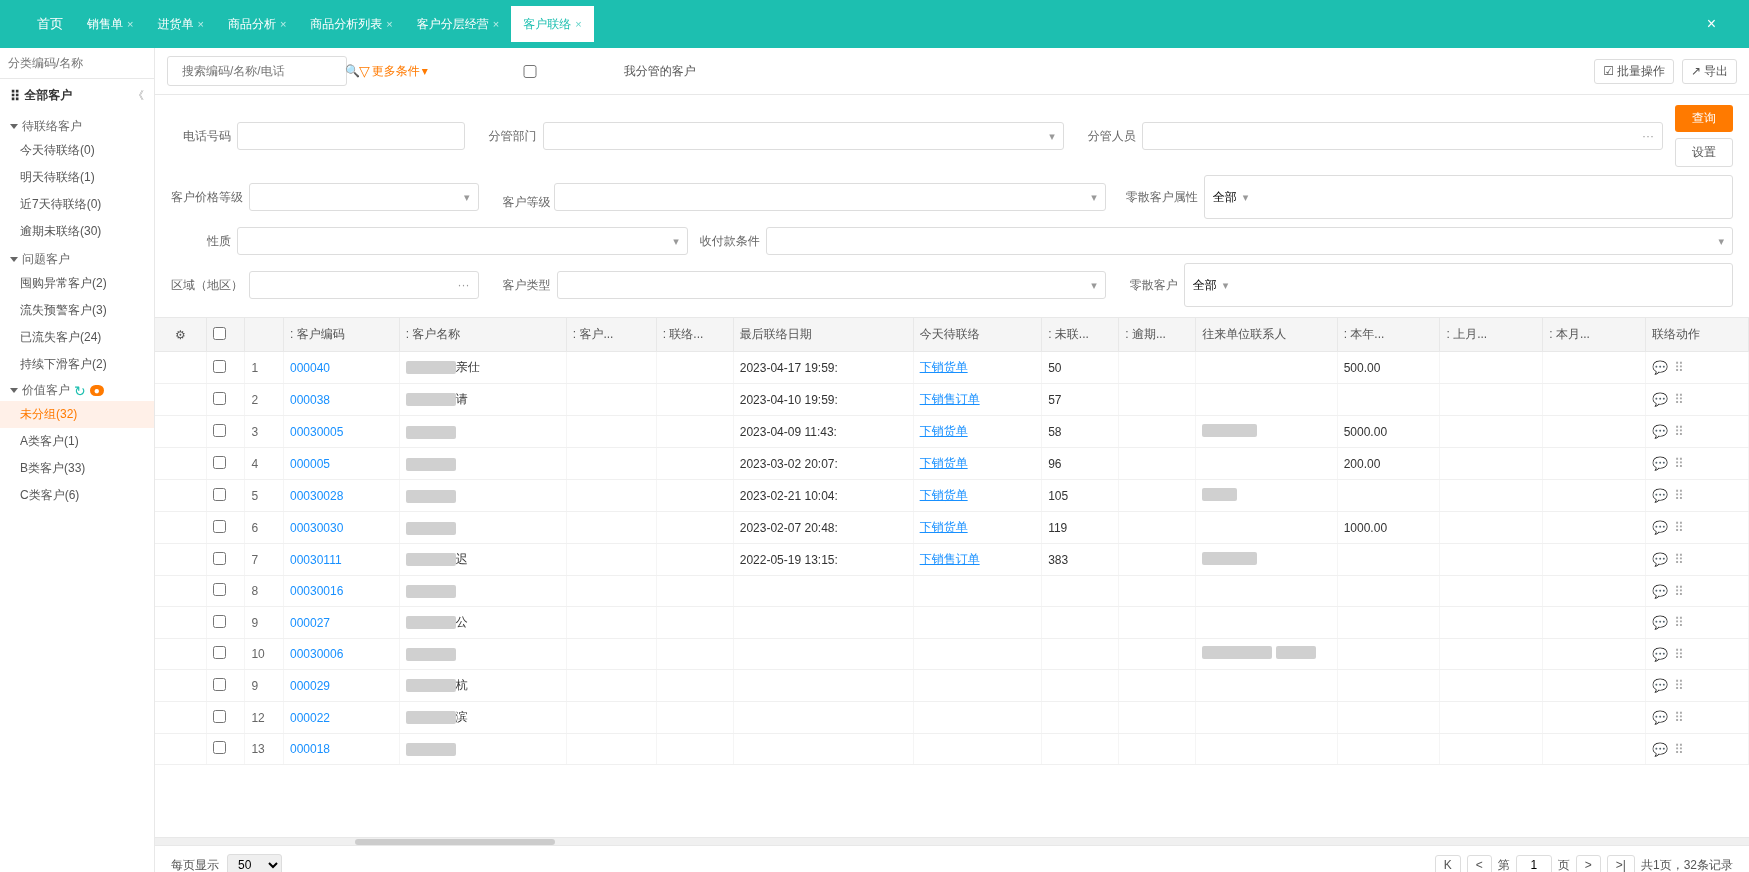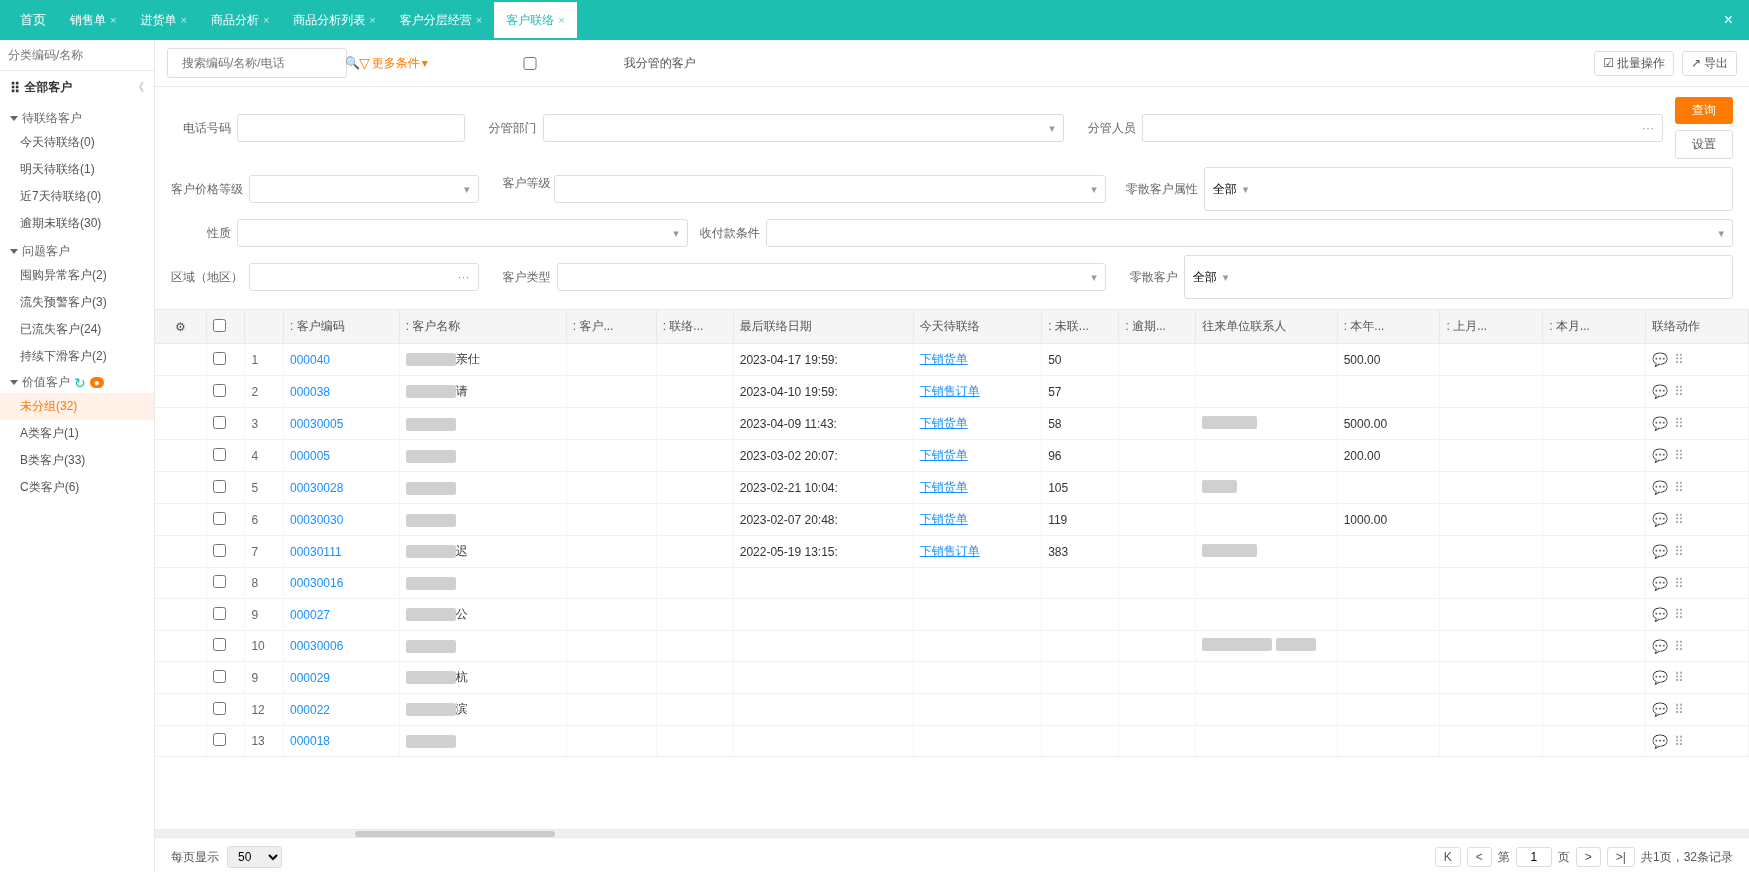--- a/index.html
+++ b/index.html
@@ -3,22 +3,22 @@
   <meta charset="utf-8">
   <style>
     * { box-sizing: border-box; margin: 0; padding: 0; font-family: 'Microsoft YaHei', Arial, sans-serif; font-size: 12px; }
     body { background: #f0f2f5; overflow: hidden; }
 
     
     .top-nav {
       display: flex;
       align-items: center;
       background: #1dbfb0;
-      height: 40px;
-      padding: 0 8px;
+      height: 48px;
+      padding: 0 25px;
       color: white;
     }
     .top-nav .nav-item {
       padding: 0 12px;
       height: 36px;
       line-height: 36px;
       cursor: pointer;
       color: white;
       font-size: 13px;
       display: flex;
@@ -505,21 +505,21 @@
       </div>
 
       <div class="filter-row">
         <div class="filter-field">
           <span class="filter-label">客户价格等级</span>
           <div class="filter-select" style="flex:1;">
             <span></span>
             <span class="chevron-down"></span>
           </div>
         </div>
-        <div style="flex:2;display:flex;align-items:flex-start;gap:3px;">
+        <div style="flex:2;display:flex;align-items:flex-end;gap:3px;">
           <span class="filter-label">客户等级</span>
           <div class="filter-select" style="flex:1;">
             <span></span>
             <span class="chevron-down"></span>
           </div>
         </div>
         <div style="flex:2;display:flex;align-items:center;gap:6px;">
           <span class="filter-label" style="min-width:80px;">零散客户属性</span>
           <div class="filter-select-wide" style="flex:1;">
             <span>全部</span>

